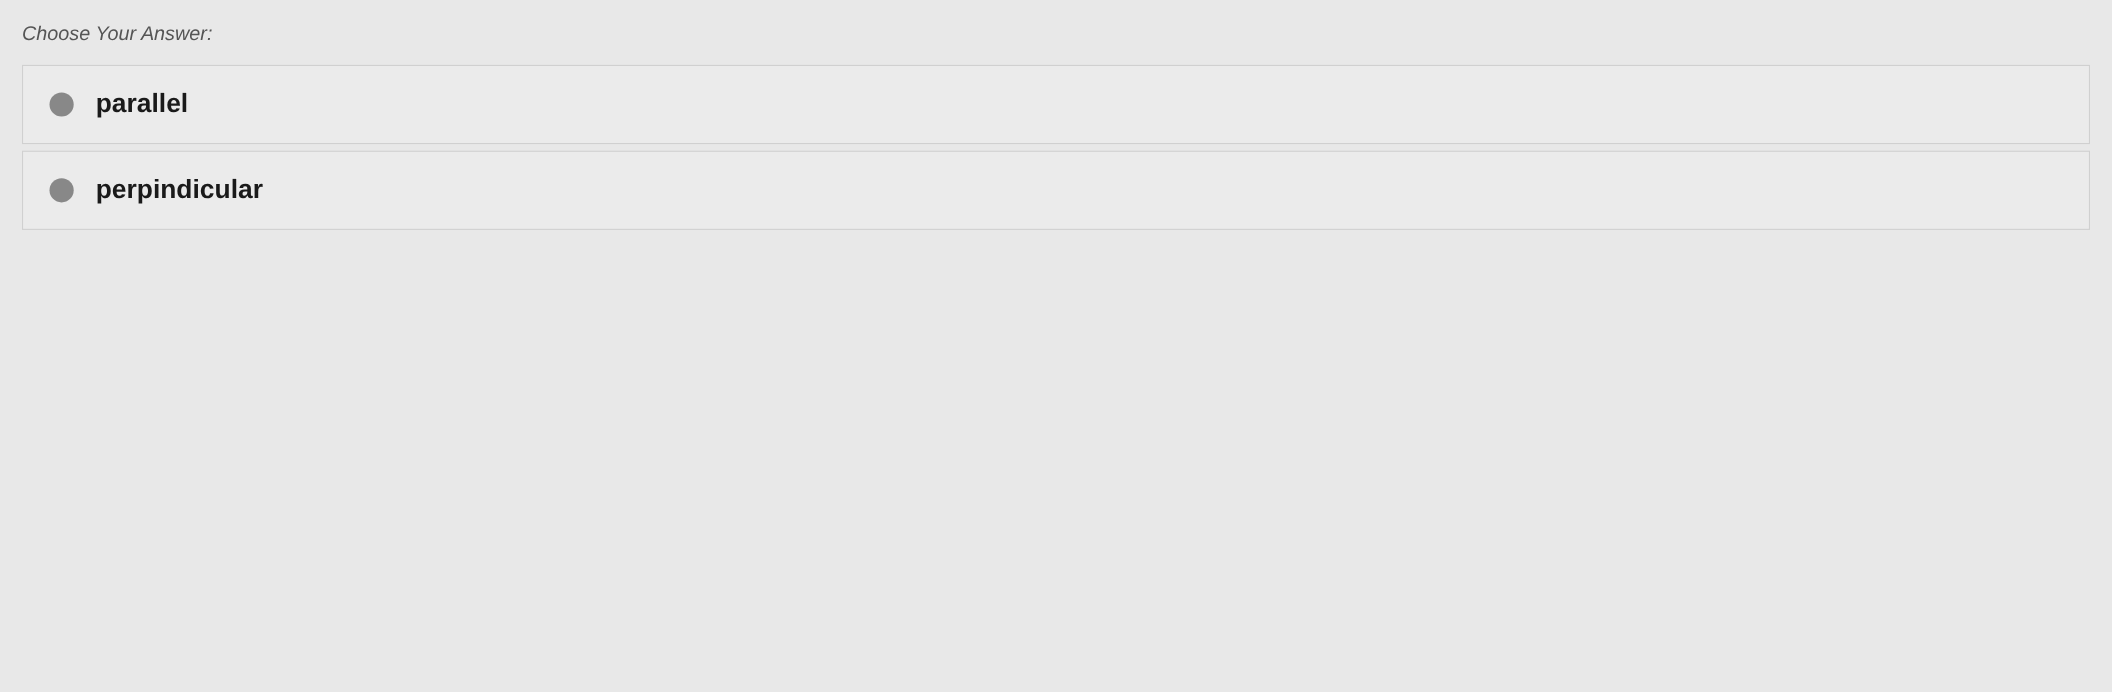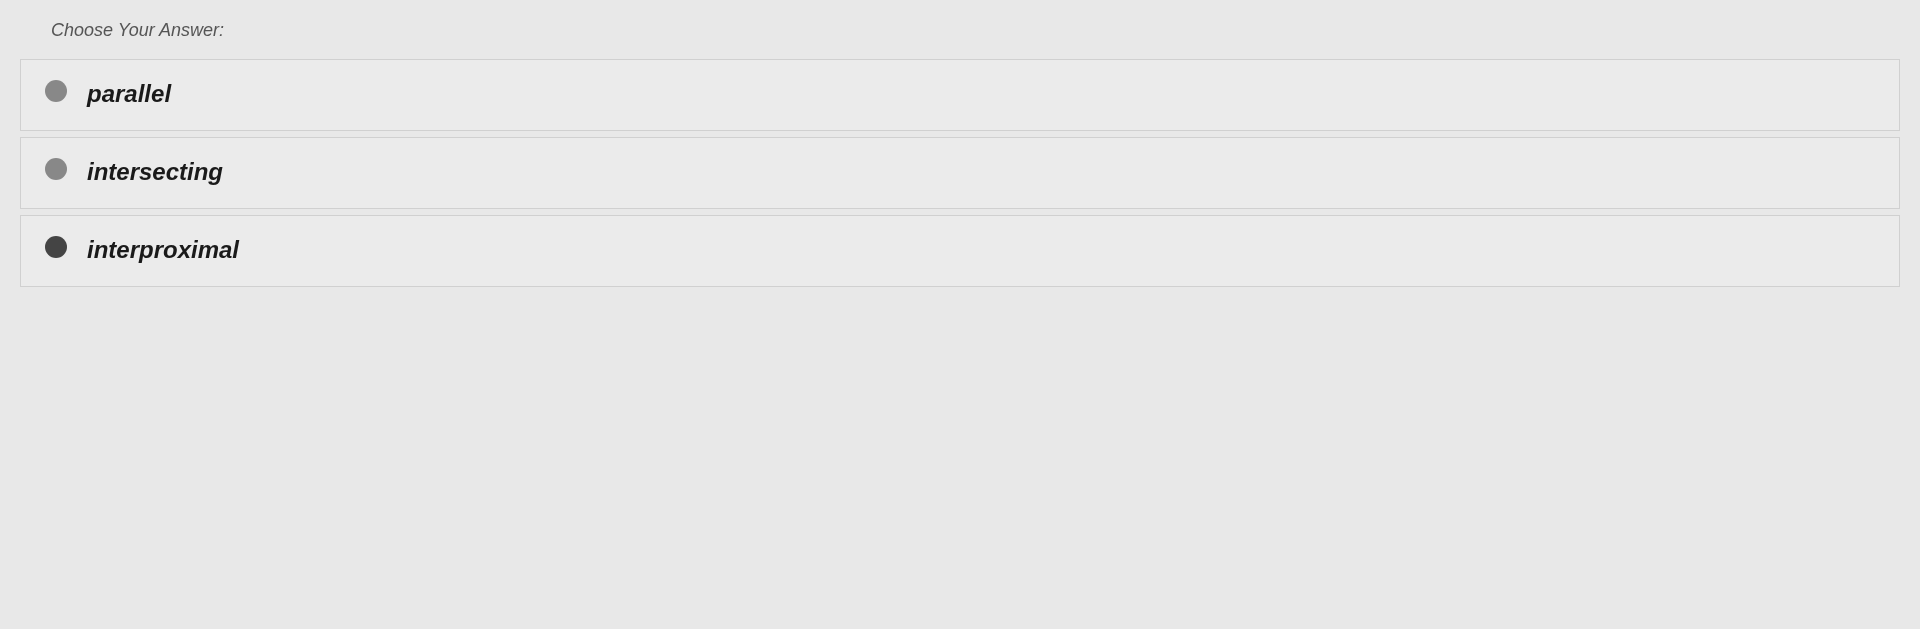--- a/index.html
+++ b/index.html
@@ -37,32 +37,31 @@
       border-bottom: 2px solid #1a1a1a;
       margin: 0 6px;
       vertical-align: bottom;
     }
 
     .choose-label {
       font-size: 18px;
       color: #555;
       font-style: italic;
       margin-bottom: 18px;
-      margin-left: 31px;
     }
 
     .answer-option {
       display: flex;
+      align-items: center;
       background-color: #ebebeb;
       border: 1px solid #d0d0d0;
       padding: 20px 24px;
       margin-bottom: 6px;
       cursor: pointer;
       min-height: 72px;
-      font-style: italic;
     }
 
     .radio-circle {
       width: 22px;
       height: 22px;
       border-radius: 50%;
       background-color: #888;
       margin-right: 20px;
       flex-shrink: 0;
       display: flex;
@@ -89,21 +88,17 @@
   <p class="choose-label">Choose Your Answer:</p>
 
   <div class="answer-option">
     <div class="radio-circle"></div>
     <span class="option-text">parallel</span>
   </div>
 
 
   <div class="answer-option">
     <div class="radio-circle"></div>
-    <span class="option-text">intersecting</span>
+    <span class="option-text">perpindicular</span>
   </div>
 
-  <div class="answer-option">
-    <div class="radio-circle dark"></div>
-    <span class="option-text">interproximal</span>
-  </div>
 
 </div>
 
 </body></html>

